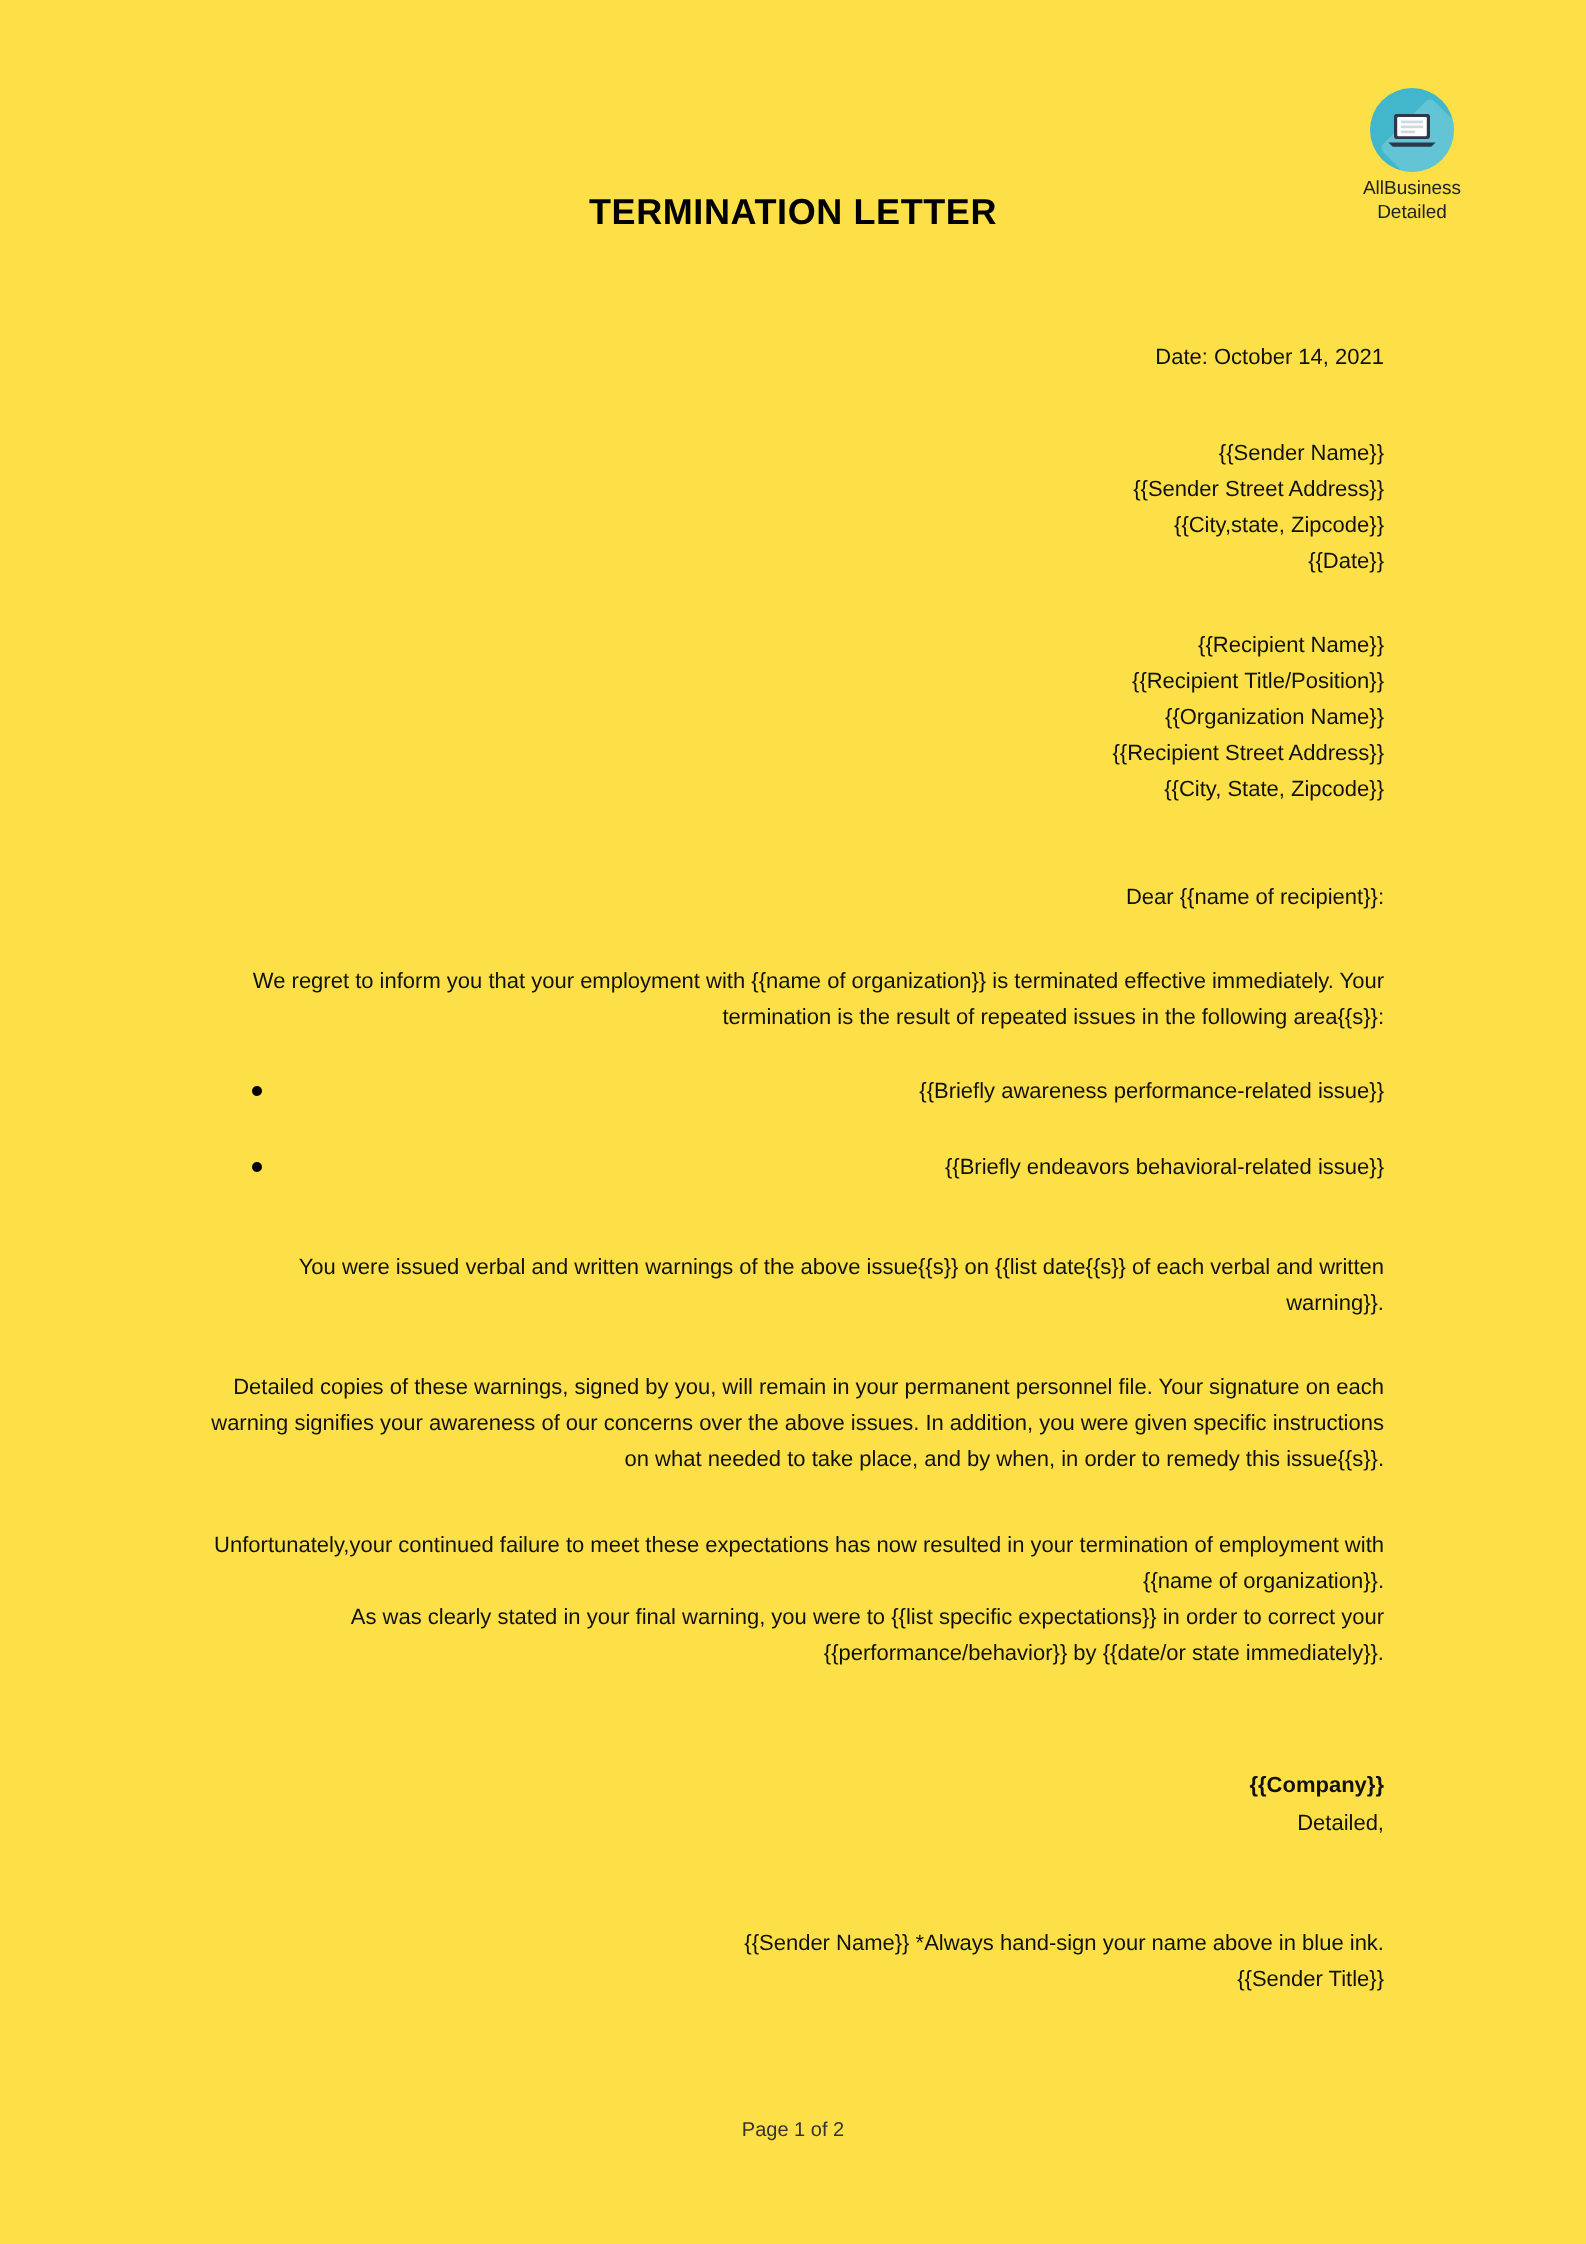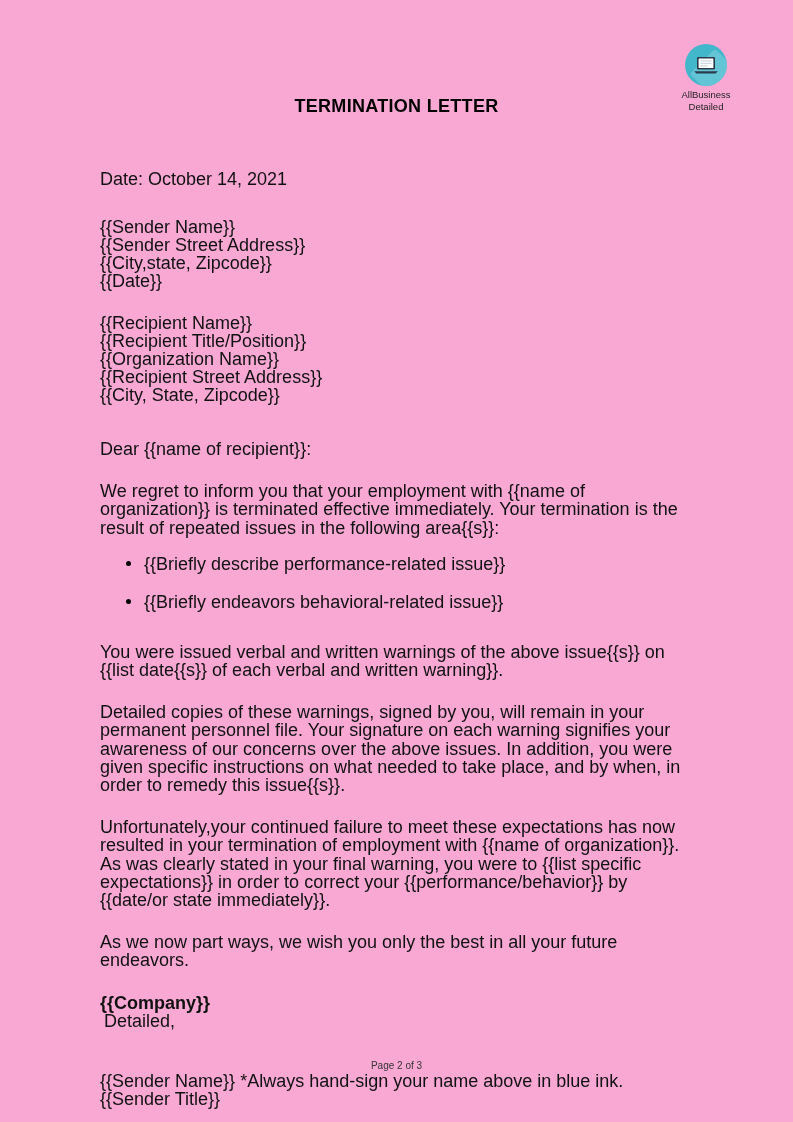--- a/index.html
+++ b/index.html
@@ -8,21 +8,21 @@
     background: #ffffff;
   }
   body {
     font-family: "Liberation Sans", sans-serif;
     color: #000000;
   }
   .page {
     position: relative;
     width: 793px;
     height: 1122px;
-    background: #f9a8d4;
+    background: #fde047;
     overflow: hidden;
     box-sizing: border-box;
   }
 
   
   .logo-block {
     position: absolute;
     top: 44px;
     left: 668px;
     width: 76px;
@@ -76,23 +76,24 @@
     letter-spacing: 0.3px;
     color: #000000;
   }
 
   
   .body-area {
     position: absolute;
     left: 100px;
     top: 170px;
     width: 592px;
-    font-size: 18px;
+    font-size: 11px;
     line-height: 18px;
     color: #111111;
+    text-align: right;
   }
   .blk { margin: 0; }
   .sp-1 { height: 30px; }
   .sp-2 { height: 18px; }
   .sp-3 { height: 24px; }
   .sp-4 { height: 12px; }
   .sp-5 { height: 36px; }
   .sp-6 { height: 42px; }
 
   .addr-line { white-space: nowrap; }
@@ -191,52 +192,51 @@
 
     <p class="para">Dear {{name of recipient}}:</p>
 
     <div class="sp-3"></div>
 
     <p class="para">We regret to inform you that your employment with {{name of organization}} is terminated effective immediately. Your termination is the result of repeated issues in the following area{{s}}:</p>
 
     <div class="sp-2"></div>
 
     <ul class="bullets">
-      <li>{{Briefly describe performance-related issue}}</li>
+      <li>{{Briefly awareness performance-related issue}}</li>
       <li>{{Briefly endeavors behavioral-related issue}}</li>
     </ul>
 
     <div class="sp-4"></div>
 
     <p class="para">You were issued verbal and written warnings of the above issue{{s}} on {{list date{{s}} of each verbal and written warning}}.</p>
 
     <div class="sp-3"></div>
 
     <p class="para">Detailed copies of these warnings, signed by you, will remain in your permanent personnel file. Your signature on each warning signifies your awareness of our concerns over the above issues.  In addition, you were given specific instructions on what needed to take place, and by when,  in order to remedy this issue{{s}}.</p>
 
     <div class="sp-3"></div>
 
     <div>
       <p class="para">Unfortunately,your continued failure to meet these expectations has now resulted in your termination of employment with {{name of organization}}.</p>
       <p class="para">As was clearly stated in your final warning, you were to {{list specific expectations}} in  order to correct your {{performance/behavior}} by {{date/or state immediately}}.</p>
     </div>
 
     <div class="sp-3"></div>
 
-    <p class="para">As we now part ways, we wish you only the best in all your future endeavors.</p>
 
     <div class="sp-3"></div>
 
     <p class="para bold">{{Company}}</p>
     <p class="para indent-sm">Detailed,</p>
 
     <div class="sp-6"></div>
 
     <div>
       <div class="addr-line"><span>{{Sender Name}}</span> <span class="ital">*Always hand-sign your name above in blue ink.</span></div>
       <div class="addr-line">{{Sender Title}}</div>
     </div>
 
   </div>
 
-  <div class="footer">Page 2 of 3</div>
+  <div class="footer">Page 1 of 2</div>
 
 </div>
 
 </body></html>

